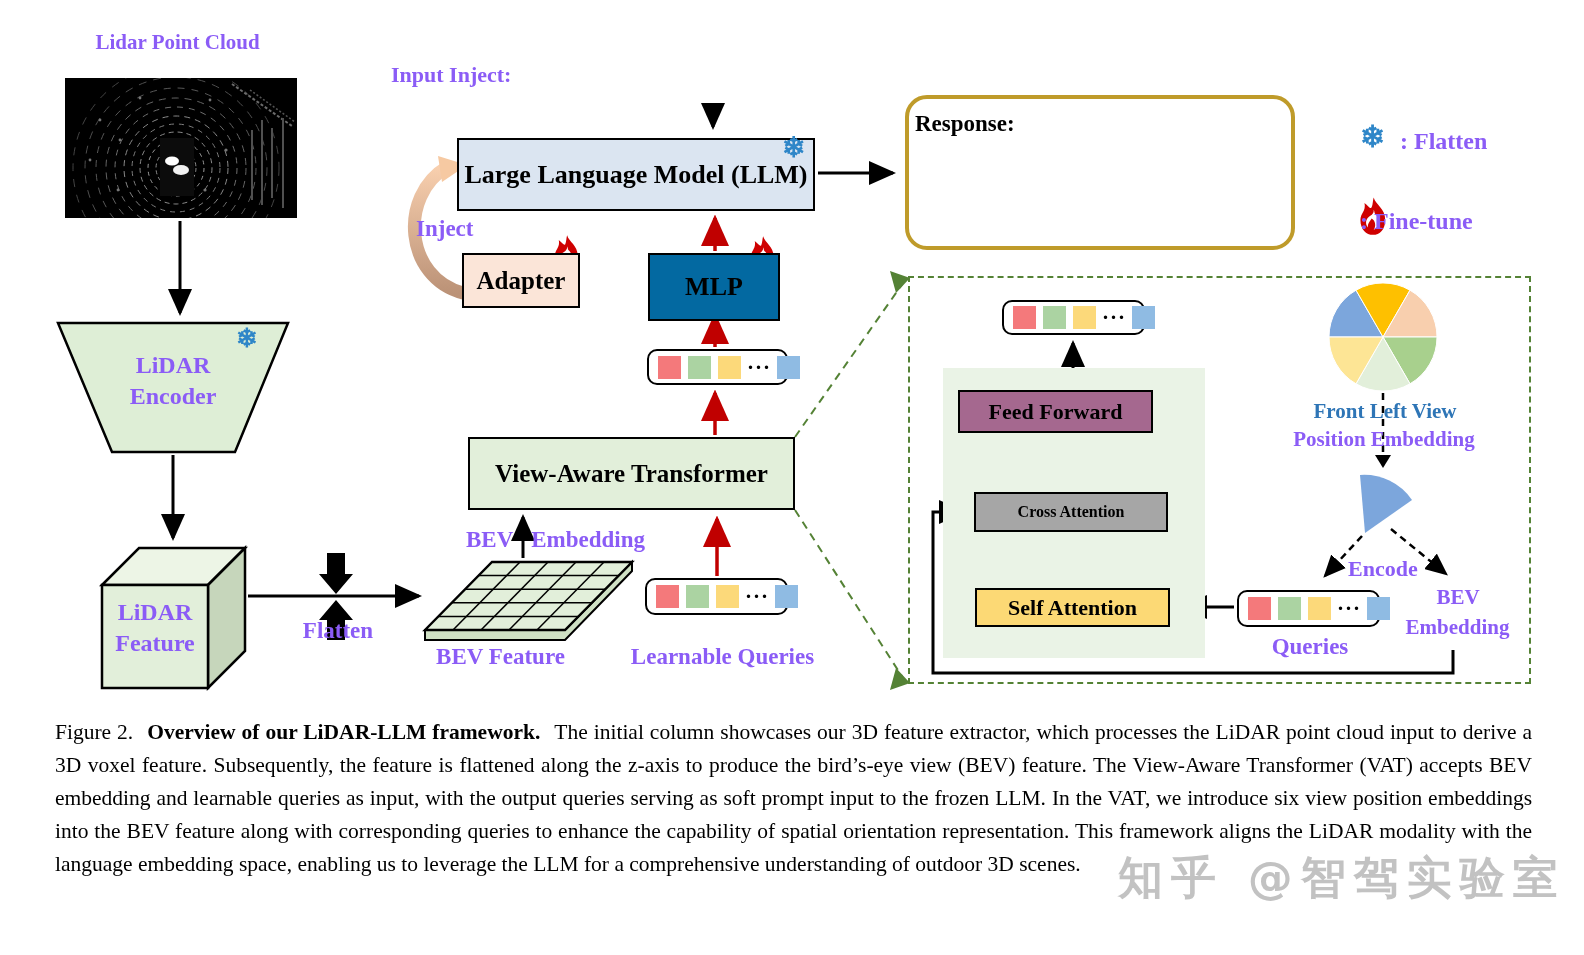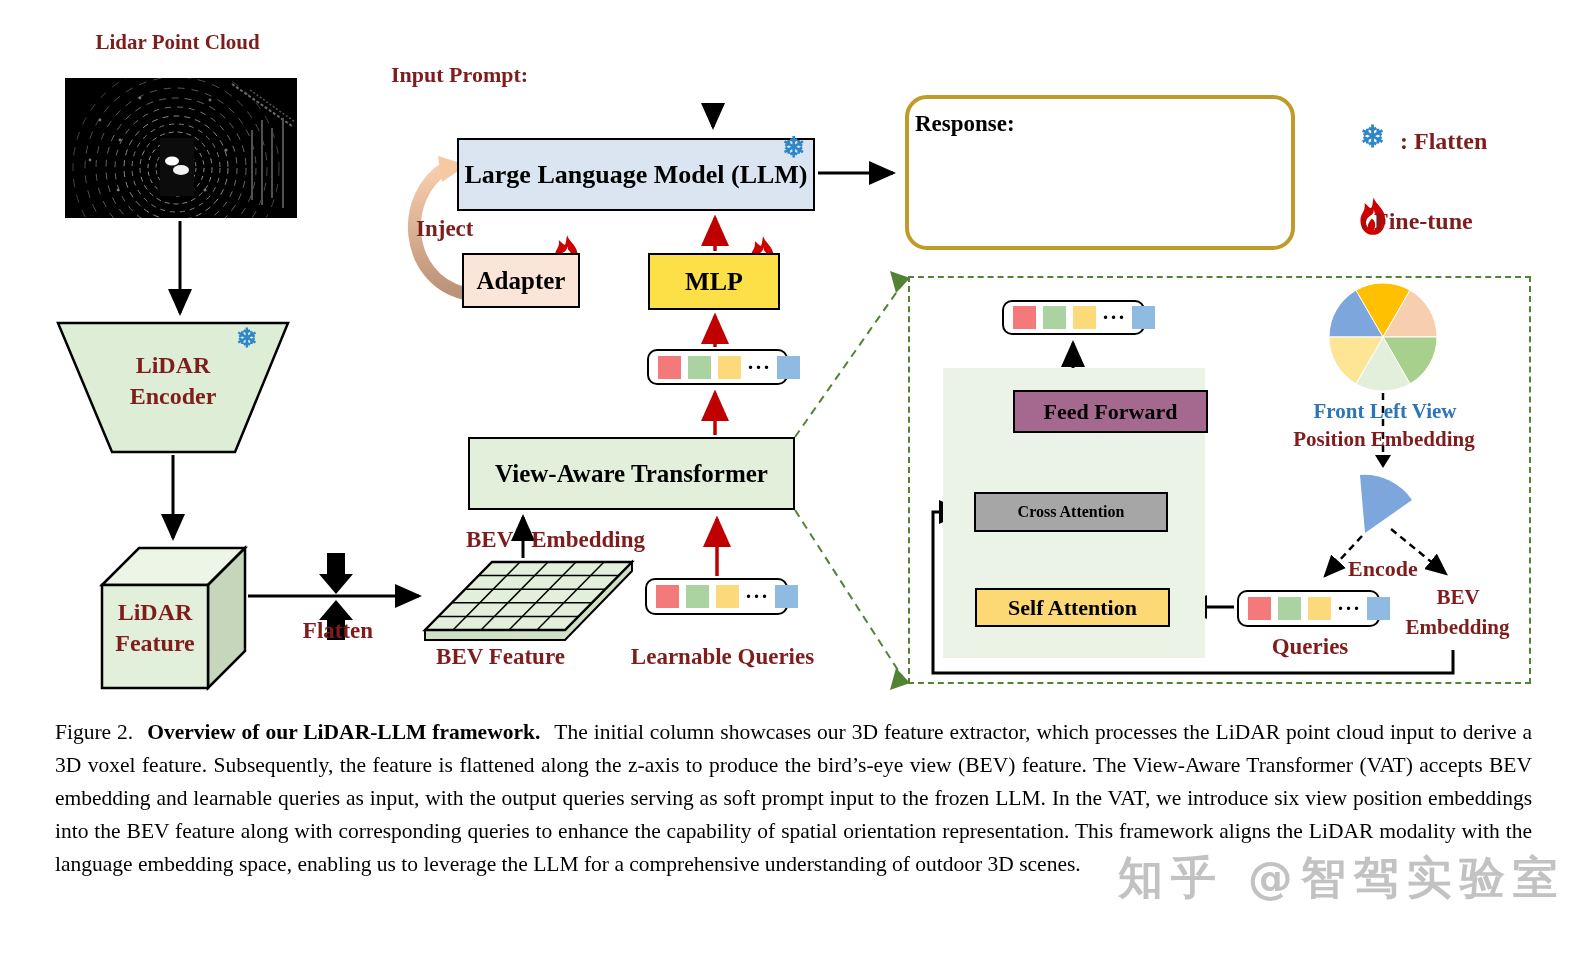--- a/index.html
+++ b/index.html
@@ -1,19 +1,19 @@
 <!DOCTYPE html>
 <html><head>
 <meta charset="utf-8">
 <style>
   html,body{margin:0;padding:0;background:#ffffff;}
   #stage{position:relative;width:1584px;height:955px;background:#ffffff;overflow:hidden;
          font-family:"Liberation Serif","DejaVu Serif",serif;color:#000;}
   svg.layer{position:absolute;left:0;top:0;pointer-events:none;}
-  .lbl{position:absolute;font-weight:bold;color:#7f1d1d;white-space:nowrap;}
+  .lbl{position:absolute;font-weight:bold;color:#8b5cf6;white-space:nowrap;}
   .ctr{text-align:center;}
   .box{position:absolute;border:2.5px solid #000;display:flex;align-items:center;justify-content:center;
        font-weight:bold;text-align:center;box-sizing:border-box;}
   .token-strip{position:absolute;border:2.5px solid #000;border-radius:10px;background:#fff;
        display:flex;align-items:center;gap:7px;padding:0 9px;box-sizing:border-box;}
   .tok{width:23px;height:23px;flex:0 0 auto;}
   .tok-dots{font-weight:bold;font-size:21px;letter-spacing:1px;line-height:1;margin:0 -1px;}
   .snow{position:absolute;color:#2e86c8;font-weight:bold;line-height:1;}
   #prompt-box{position:absolute;left:557px;top:35px;width:321px;height:67px;border:3.5px solid #2e75b6;
        border-radius:14px;box-sizing:border-box;display:flex;flex-direction:column;justify-content:center;
@@ -219,51 +219,51 @@
   <div class="box" style="left:468px;top:437px;width:327px;height:73px;background:#e2efda;font-size:25px;">View-Aware Transformer</div>
 
   <div class="token-strip" style="left:647px;top:349px;width:141px;height:36px;">
       <span class="tok" style="background: rgb(244, 121, 123);"></span>
       <span class="tok" style="background: rgb(171, 211, 162);"></span>
       <span class="tok" style="background: rgb(252, 217, 122);"></span>
       <span class="tok-dots">···</span>
       <span class="tok" style="background: rgb(143, 187, 227);"></span>
     </div>
 
-  <div class="box" style="left:648px;top:253px;width:132px;height:57px;background:#fde047;font-size:26px;">MLP</div>
+  <div class="box" style="left:648px;top:253px;width:132px;height:68px;background:#0369a1;font-size:26px;">MLP</div>
 
   <div class="box" style="left:462px;top:253px;width:118px;height:55px;background:#fbe5d8;font-size:25px;">Adapter</div>
 
   <div class="lbl" style="left:416px;top:216px;font-size:23px;">Inject</div>
 
   <div class="box" style="left:457px;top:138px;width:358px;height:73px;background:#dbe5f1;font-size:26px;">Large Language Model (LLM)</div>
   <span class="snow" style="left:782px;top:134px;font-size:28px;">❄</span>
 
-  <div class="lbl" style="left:391px;top:62px;font-size:22px;">Input Prompt:</div>
+  <div class="lbl" style="left:391px;top:62px;font-size:22px;">Input Inject:</div>
 
   <div id="response-box">
     <div>Response:</div>
   </div>
 
   <span class="snow" style="left:1360px;top:122px;font-size:30px;">❄</span>
   <div class="lbl" style="left:1400px;top:128px;font-size:24px;">: Flatten</div>
   <div class="lbl" style="left:1360px;top:208px;font-size:24px;">: Fine-tune</div>
 
   <div id="detail-panel"></div>
   <div id="detail-inner"></div>
 
   <div class="token-strip" style="left:1002px;top:300px;width:143px;height:35px;z-index:5;">
       <span class="tok" style="background: rgb(244, 121, 123);"></span>
       <span class="tok" style="background: rgb(171, 211, 162);"></span>
       <span class="tok" style="background: rgb(252, 217, 122);"></span>
       <span class="tok-dots">···</span>
       <span class="tok" style="background: rgb(143, 187, 227);"></span>
     </div>
 
-  <div class="box" style="left:1013px;top:390px;width:195px;height:43px;background:#a5688f;font-size:22px;z-index:5;">Feed Forward</div>
+  <div class="box" style="left:958px;top:390px;width:195px;height:43px;background:#a5688f;font-size:22px;z-index:5;">Feed Forward</div>
   <div class="box" style="left:974px;top:492px;width:194px;height:40px;background:#a6a6a6;font-size:16px;z-index:5;">Cross Attention</div>
   <div class="box" style="left:975px;top:588px;width:195px;height:39px;background:#fcd975;font-size:22px;z-index:5;">Self Attention</div>
 
   <div class="token-strip" style="left:1237px;top:590px;width:143px;height:37px;z-index:5;">
       <span class="tok" style="background: rgb(244, 121, 123);"></span>
       <span class="tok" style="background: rgb(171, 211, 162);"></span>
       <span class="tok" style="background: rgb(252, 217, 122);"></span>
       <span class="tok-dots">···</span>
       <span class="tok" style="background: rgb(143, 187, 227);"></span>
     </div>

